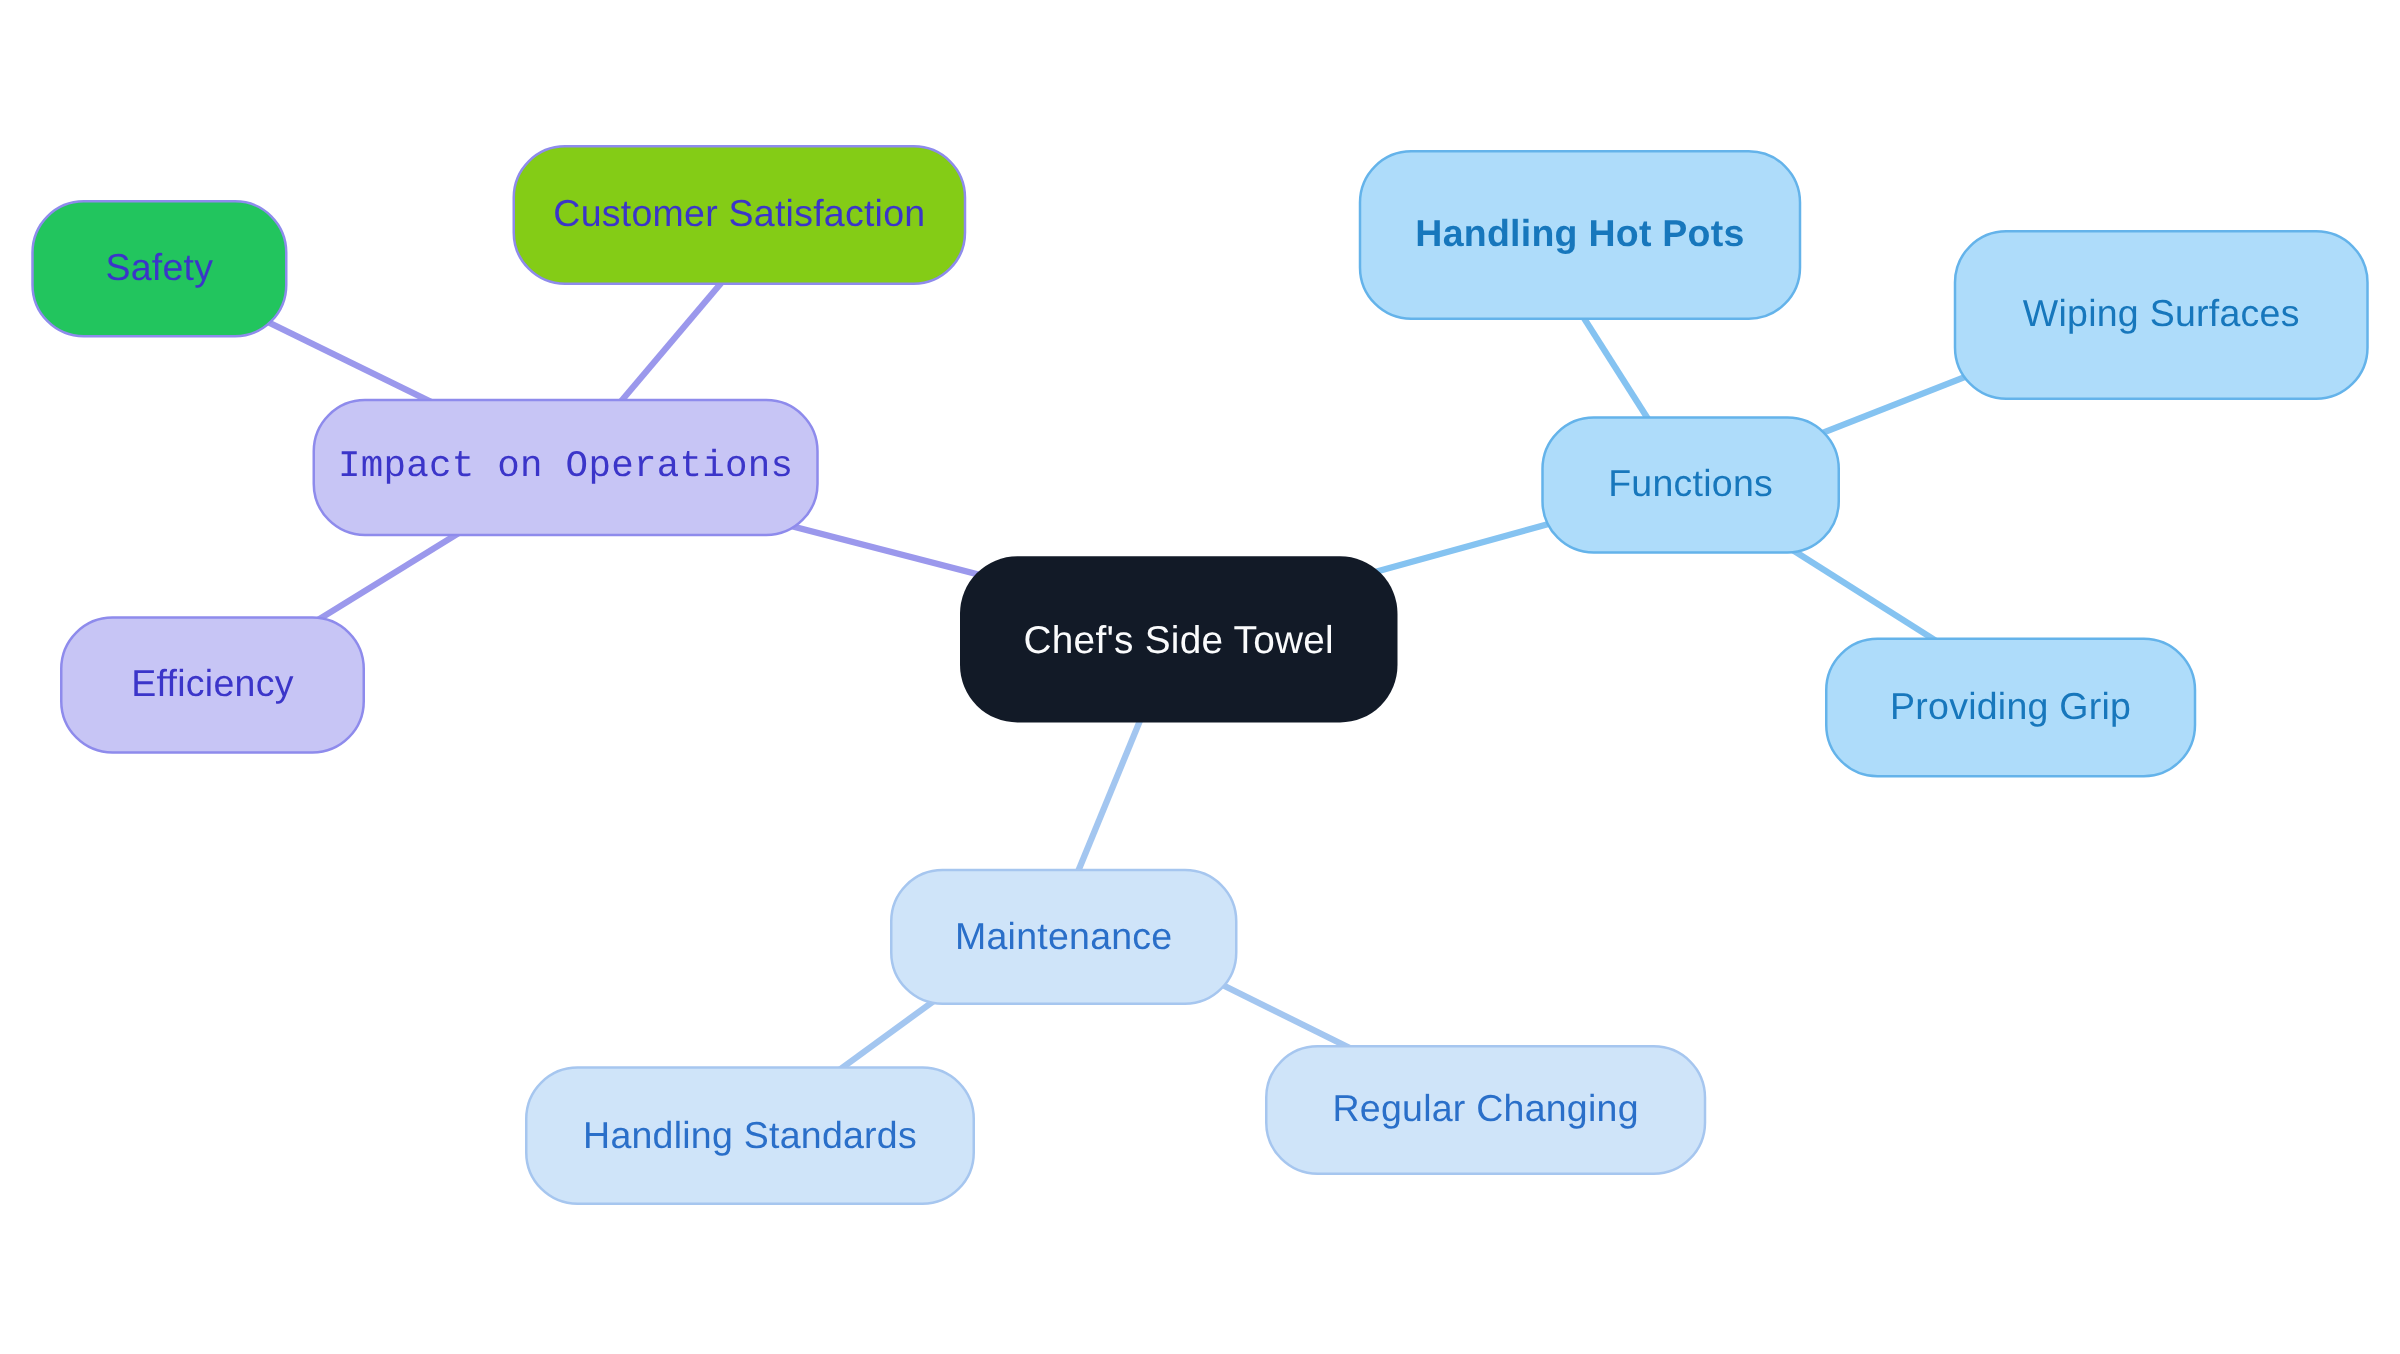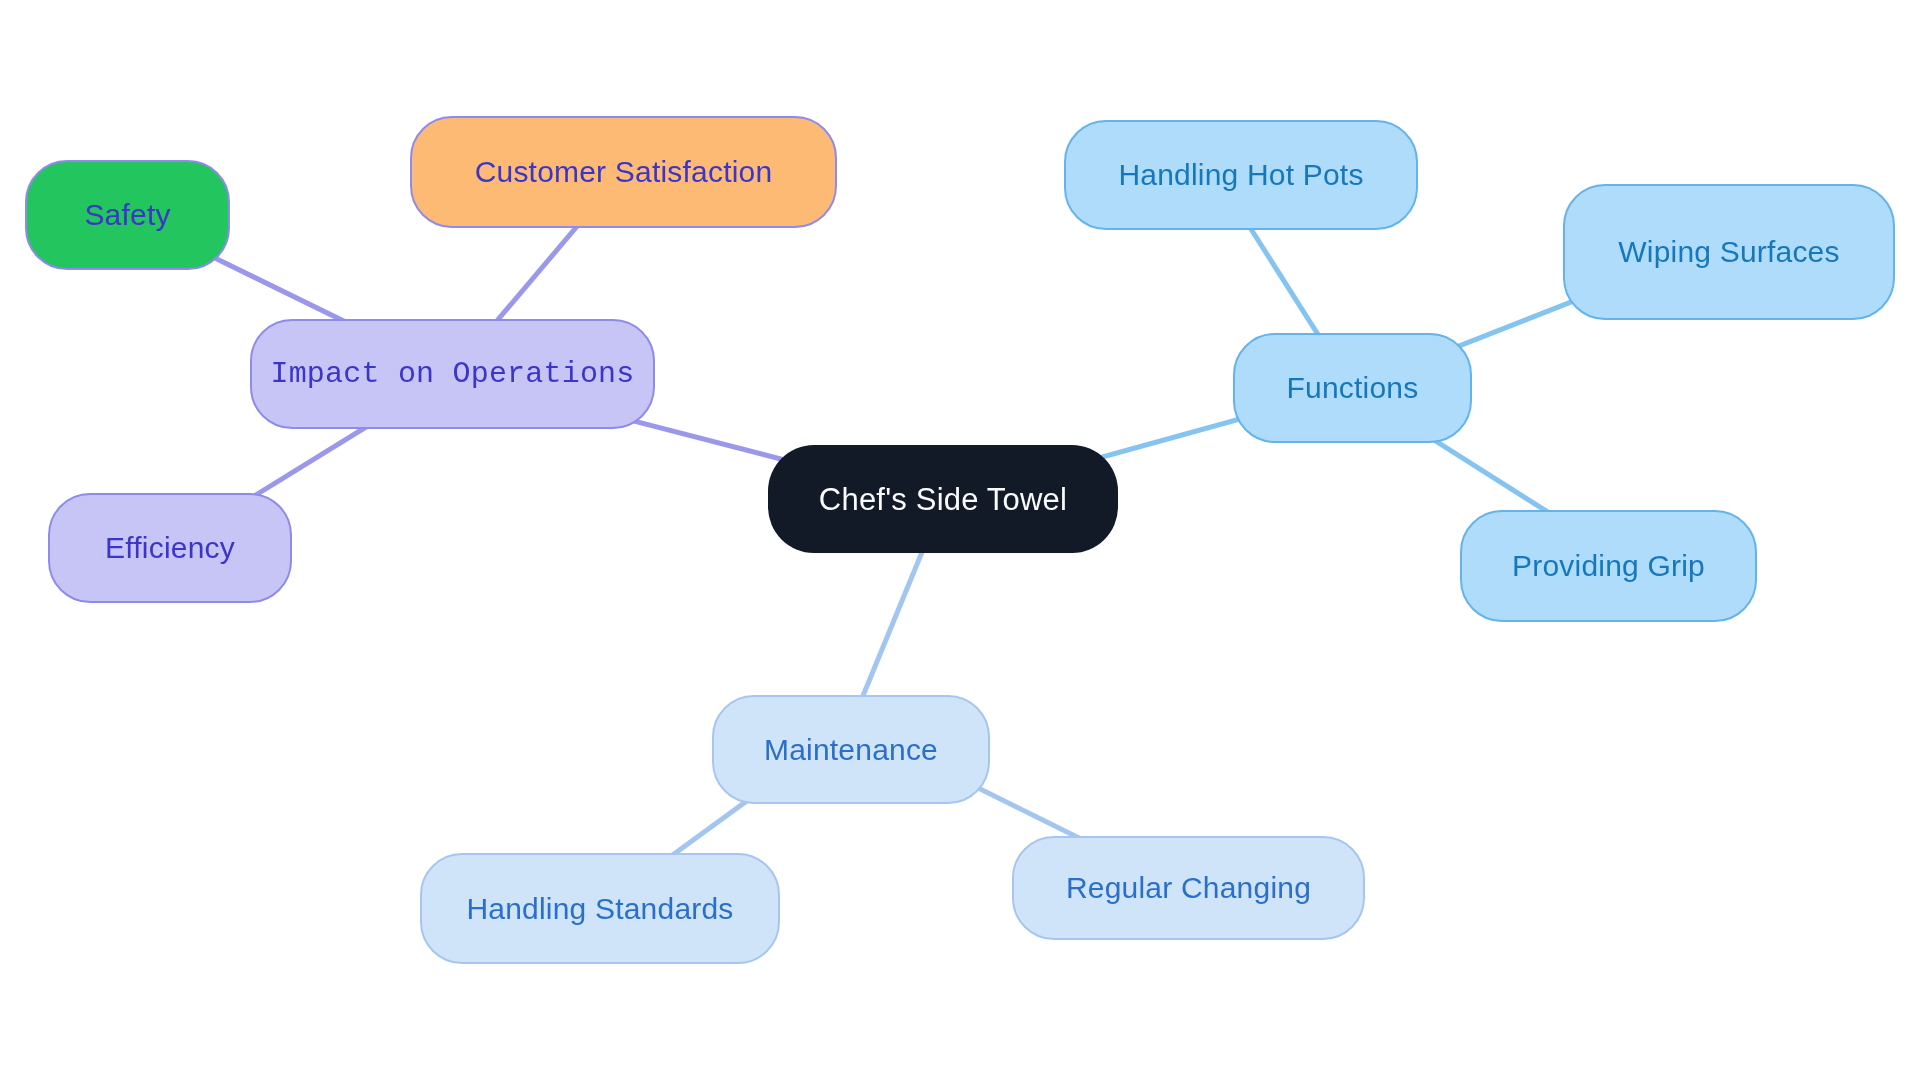--- a/index.html
+++ b/index.html
@@ -61,41 +61,41 @@
     <line x1="943" y1="501" x2="1352" y2="388" stroke-width="5" stroke="#85c3f1"></line>
     <line x1="1352" y1="388" x2="1216" y2="174" stroke-width="5" stroke="#85c3f1"></line>
     <line x1="1352" y1="388" x2="1729" y2="240" stroke-width="5" stroke="#85c3f1"></line>
     <line x1="1352" y1="388" x2="1633" y2="566" stroke-width="5" stroke="#85c3f1"></line>
 
     <line x1="943" y1="501" x2="851" y2="725" stroke-width="5" stroke="#a3c6f0"></line>
     <line x1="851" y1="725" x2="600" y2="908" stroke-width="5" stroke="#a3c6f0"></line>
     <line x1="851" y1="725" x2="1188" y2="892" stroke-width="5" stroke="#a3c6f0"></line>
   </svg>
 
-  <div class="node node-root" style="left: 768px; top: 445px; width: 350px; height: 108px; background: rgb(18, 26, 39); border-color: rgb(18, 26, 39); color: rgb(250, 251, 252);">
+  <div class="node node-root" style="left: 768px; top: 445px; width: 350px; height: 133px; background: rgb(18, 26, 39); border-color: rgb(18, 26, 39); color: rgb(250, 251, 252);">
     <span>Chef's Side Towel</span>
   </div>
 
   <div class="node" style="left: 250px; top: 319px; width: 405px; height: 110px; background: rgb(199, 197, 245); border-color: rgb(142, 139, 236); color: rgb(59, 53, 201); font-family: Liberation Mono, monospace;">
     <span>Impact on Operations</span>
   </div>
   <div class="node" style="left: 25px; top: 160px; width: 205px; height: 110px; background: #22c55e; border-color: rgb(142, 139, 236); color: rgb(59, 53, 201);">
     <span>Safety</span>
   </div>
-  <div class="node" style="left: 410px; top: 116px; width: 427px; height: 112px; background: #fdba74; border-color: rgb(142, 139, 236); color: rgb(59, 53, 201);">
+  <div class="node" style="left: 410px; top: 116px; width: 363px; height: 112px; background: #84cc16; border-color: rgb(142, 139, 236); color: rgb(59, 53, 201);">
     <span>Customer Satisfaction</span>
   </div>
   <div class="node" style="left: 48px; top: 493px; width: 244px; height: 110px; background: rgb(199, 197, 245); border-color: rgb(142, 139, 236); color: rgb(59, 53, 201);">
     <span>Efficiency</span>
   </div>
 
   <div class="node" style="left: 1233px; top: 333px; width: 239px; height: 110px; background: rgb(174, 220, 250); border-color: rgb(100, 179, 234); color: rgb(23, 119, 188);">
     <span>Functions</span>
   </div>
-  <div class="node" style="left: 1064px; top: 120px; width: 354px; height: 110px; background: rgb(174, 220, 250); border-color: rgb(100, 179, 234); color: rgb(23, 119, 188);">
+  <div class="node" style="left: 1087px; top: 120px; width: 354px; height: 136px; background: rgb(174, 220, 250); border-color: rgb(100, 179, 234); color: rgb(23, 119, 188); font-weight: bold;">
     <span>Handling Hot Pots</span>
   </div>
   <div class="node" style="left: 1563px; top: 184px; width: 332px; height: 136px; background: rgb(174, 220, 250); border-color: rgb(100, 179, 234); color: rgb(23, 119, 188);">
     <span>Wiping Surfaces</span>
   </div>
   <div class="node" style="left: 1460px; top: 510px; width: 297px; height: 112px; background: rgb(174, 220, 250); border-color: rgb(100, 179, 234); color: rgb(23, 119, 188);">
     <span>Providing Grip</span>
   </div>
 
   <div class="node" style="left: 712px; top: 695px; width: 278px; height: 109px; background: rgb(207, 228, 249); border-color: rgb(166, 198, 239); color: rgb(42, 111, 201);">

